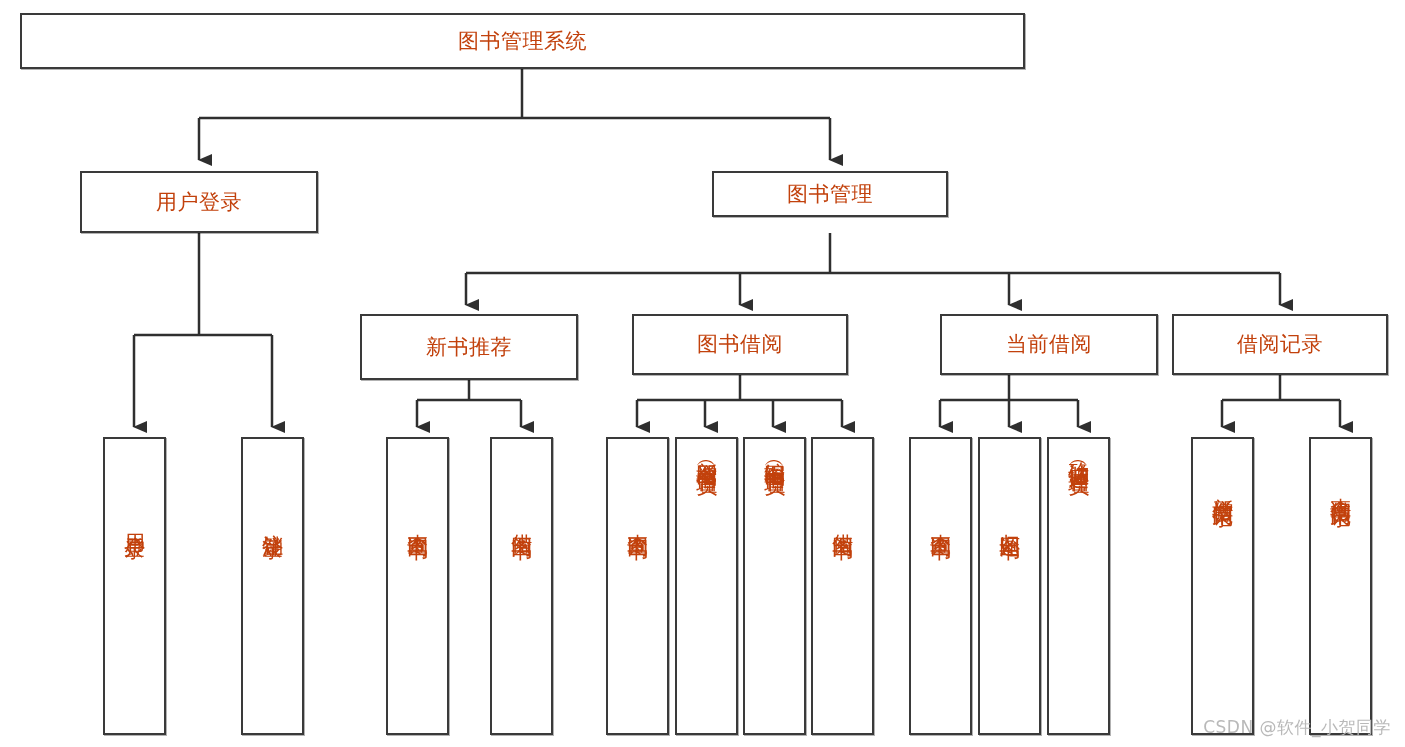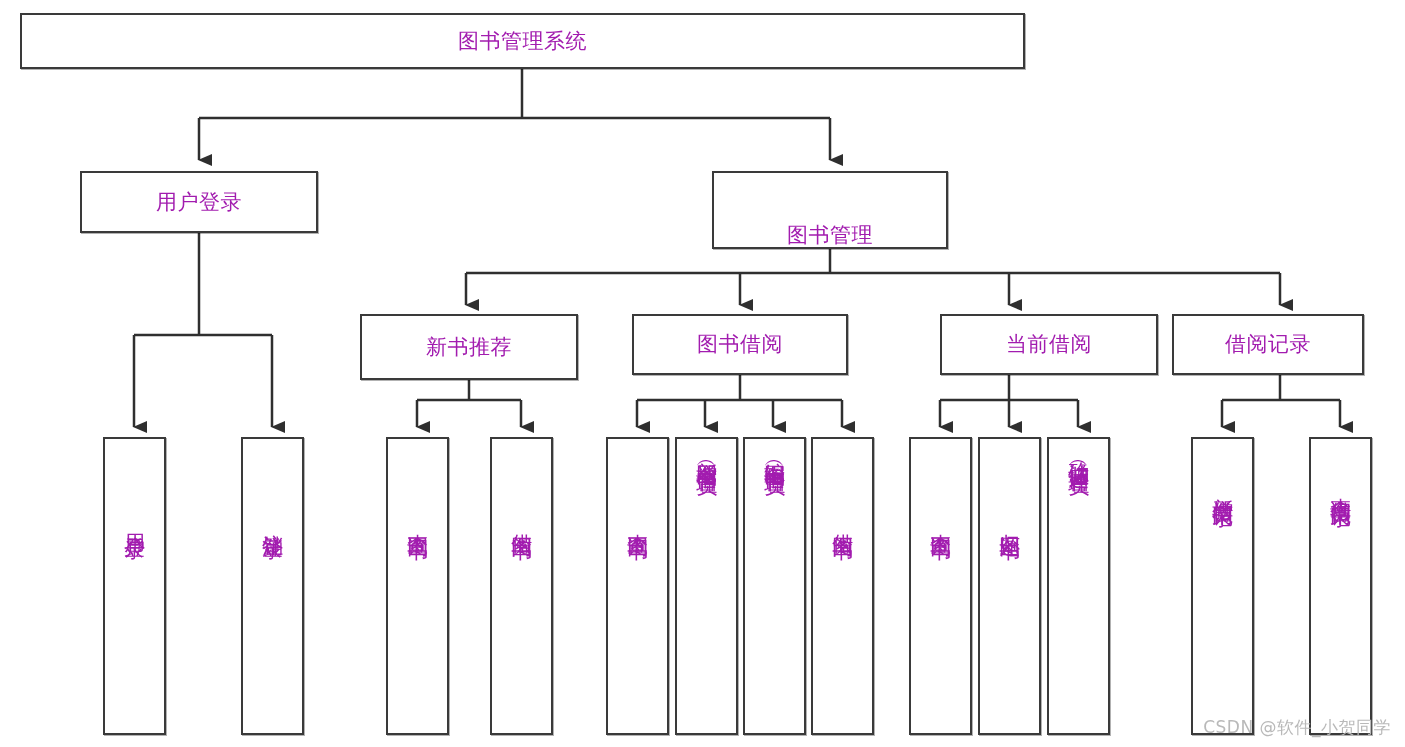--- a/index.html
+++ b/index.html
@@ -26,21 +26,21 @@
   }
   .node {
     position: absolute;
     box-sizing: border-box;
     background: #ffffff;
     border: 2px solid #3a3a3a;
     box-shadow: 1px 1px 0 rgba(0,0,0,0.30);
     display: flex;
     align-items: center;
     justify-content: center;
-    color: #a21caf;
+    color: #c2410c;
   }
   .node .label {
     display: block;
     text-align: center;
     line-height: 1.15;
     letter-spacing: 0.5px;
   }
   .node.horizontal .label {
     writing-mode: horizontal-tb;
     font-size: 21px;
@@ -125,34 +125,34 @@
     </g>
   </svg>
 
   <div class="node horizontal" style="left:20px; top:13px; width:1005px; height:56px;">
     <span class="label">图书管理系统</span>
   </div>
 
   <div class="node horizontal" style="left:80px; top:171px; width:238px; height:62px;">
     <span class="label">用户登录</span>
   </div>
-  <div class="node horizontal" style="left:712px; top:171px; width:236px; height:78px;align-items:flex-end;">
+  <div class="node horizontal" style="left:712px; top:171px; width:236px; height:46px;">
     <span class="label">图书管理</span>
   </div>
 
   <div class="node horizontal" style="left:360px; top:314px; width:218px; height:66px;">
     <span class="label">新书推荐</span>
   </div>
   <div class="node horizontal" style="left:632px; top:314px; width:216px; height:61px;">
     <span class="label">图书借阅</span>
   </div>
   <div class="node horizontal" style="left:900px; top:314px; width:218px; height:61px;margin-left:40px;">
     <span class="label">当前借阅</span>
   </div>
-  <div class="node horizontal" style="left:1172px; top:314px; width:192px; height:61px;">
+  <div class="node horizontal" style="left:1172px; top:314px; width:216px; height:61px;">
     <span class="label">借阅记录</span>
   </div>
 
   <div class="node vertical" style="left:103px; top:437px; width:63px; height:298px; padding-top:78px;">
     <span class="label">用户登录</span>
   </div>
   <div class="node vertical" style="left:241px; top:437px; width:63px; height:298px; padding-top:78px;">
     <span class="label">注销登录</span>
   </div>
 

